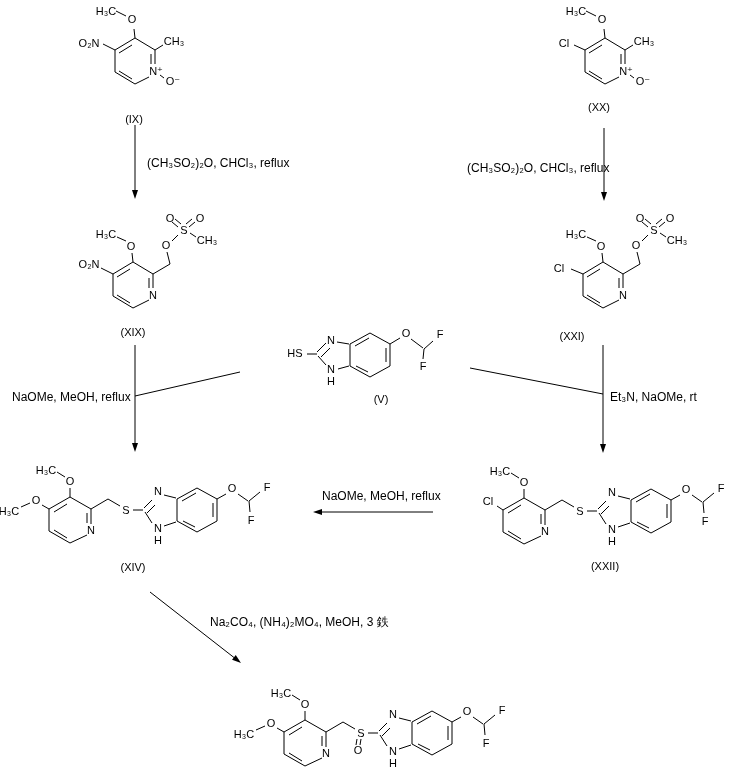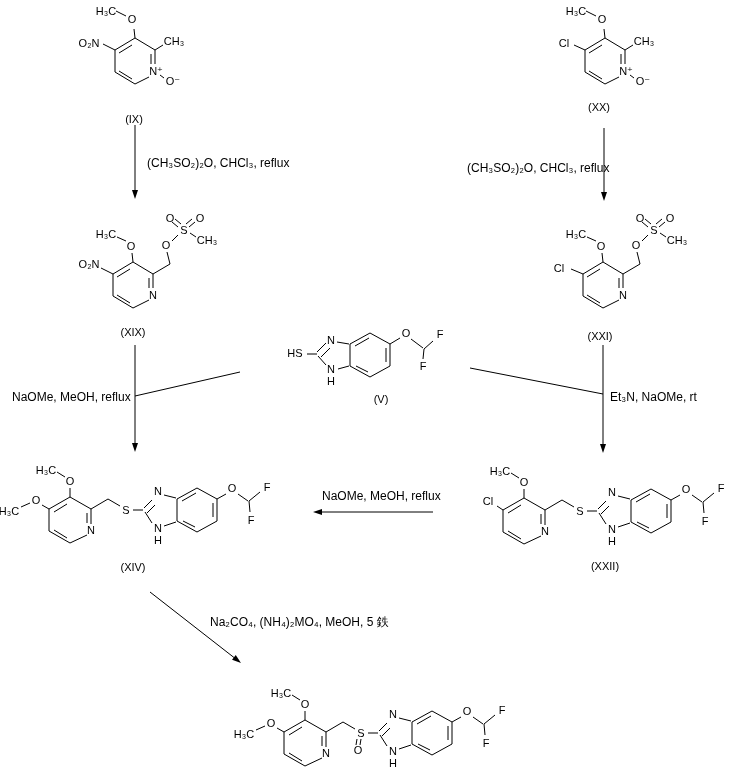--- a/index.html
+++ b/index.html
@@ -227,31 +227,31 @@
       <polygon points="603,453 606,444 600,444" fill="#000000"></polygon>
       <line x1="433" y1="512" x2="316" y2="512" stroke="#000000" stroke-width="1"></line>
       <polygon points="313,512 322,515 322,509" fill="#000000"></polygon>
       <line x1="150" y1="592" x2="238.63474520067587" y2="661.1545814203075" stroke="#000000" stroke-width="1"></line>
       <polygon points="241,663 235.74965418172005,655.0984894615984 232.05881702233515,659.8289990602467" fill="#000000"></polygon>
     </svg>
 
   <span class="slabel" style="left:134px;top:114px">(IX)</span>
   <span class="slabel" style="left:599px;top:102px">(XX)</span>
   <span class="slabel" style="left:133px;top:327px">(XIX)</span>
-  <span class="slabel" style="left:600px;top:331px">(XXI)</span>
+  <span class="slabel" style="left:572px;top:331px">(XXI)</span>
   <span class="slabel" style="left:381px;top:394px">(V)</span>
   <span class="slabel" style="left:133px;top:562px">(XIV)</span>
   <span class="slabel" style="left:605px;top:561px">(XXII)</span>
 
   <span class="cond" style="left:147px;top:157px">(CH₃SO₂)₂O, CHCl₃, reflux</span>
   <span class="cond" style="left:467px;top:162px">(CH₃SO₂)₂O, CHCl₃, reflux</span>
   <span class="cond" style="left:12px;top:391px">NaOMe, MeOH, reflux</span>
   <span class="cond" style="left:610px;top:391px">Et₃N, NaOMe, rt</span>
   <span class="cond" style="left:322px;top:490px">NaOMe, MeOH, reflux</span>
-  <span class="cond" style="left:210px;top:616px">Na₂CO₄, (NH₄)₂MO₄, MeOH, 5 鉄</span>
+  <span class="cond" style="left:210px;top:616px">Na₂CO₄, (NH₄)₂MO₄, MeOH, 3 鉄</span>
 <span class="atom" style="left: 106px; top: 11px;">H₃C</span>
     <span class="atom" style="left: 132px; top: 19px;">O</span>
     <span class="atom" style="left: 89px; top: 43px;">O₂N</span>
     <span class="atom" style="left: 174px; top: 41px;">CH₃</span>
     <span class="atom" style="left: 156px; top: 71px;">N⁺</span>
     <span class="atom" style="left: 173px; top: 81px;">O⁻</span>
     <span class="atom" style="left: 576px; top: 11px;">H₃C</span>
     <span class="atom" style="left: 602px; top: 19px;">O</span>
     <span class="atom" style="left: 564px; top: 43px;">Cl</span>
     <span class="atom" style="left: 644px; top: 41px;">CH₃</span>

